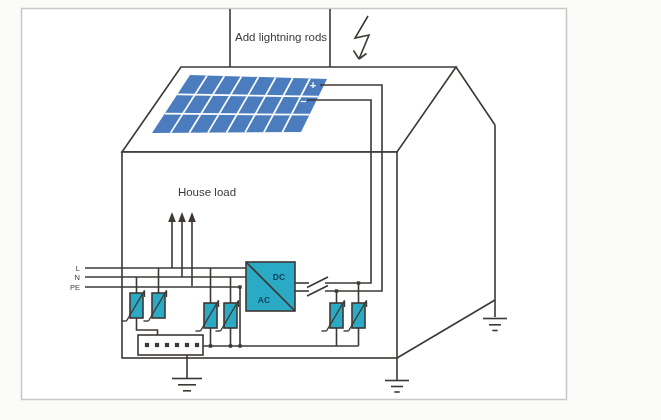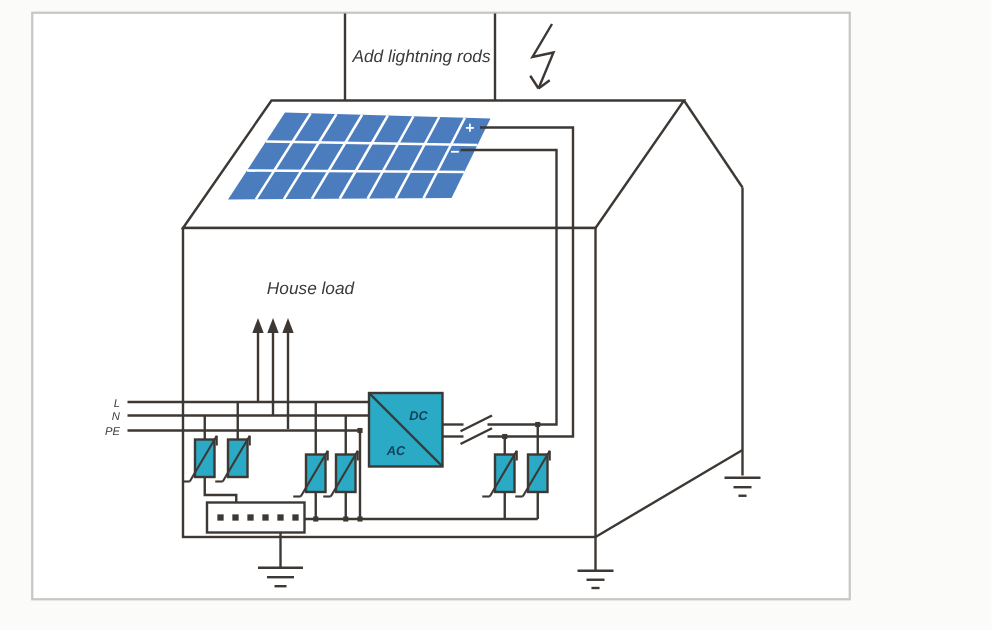--- a/index.html
+++ b/index.html
@@ -2,21 +2,21 @@
 <html style="--page-bg: #fbfbfa; --card-bg: #ffffff; --card-border: #c7c7c4; --line-dark: #3d3834; --panel-blue: #4a7cbe; --device-teal: #2baac6; --inverter-text: #123f58;"><head>
 <meta charset="utf-8">
 <style>
   html,body{margin:0;padding:0;}
   body{
     width:661px;height:420px;
     background:var(--page-bg,#fbfbfa);
     font-family:"Liberation Sans",sans-serif;
     overflow:hidden;
   }
-  .stage{position:relative;width:577px;height:420px;font-style:italic;}
+  .stage{position:relative;width:577px;height:420px;}
   svg{position:absolute;left:0;top:0;display:block;}
 
   .ln{stroke:var(--line-dark,#3d3834);stroke-width:1.6;fill:none;}
   .thin{stroke-width:1.4;}
   .card{fill:var(--card-bg,#ffffff);stroke:var(--card-border,#c9c9c6);stroke-width:1.5;}
   .white-fill{fill:var(--card-bg,#ffffff);}
   .panel{fill:var(--panel-blue,#4a7cbe);stroke:none;}
   .grid{stroke:#ffffff;stroke-width:1.7;fill:none;}
   .teal{fill:var(--device-teal,#2baac6);stroke:var(--line-dark,#3d3834);stroke-width:1.6;}
   .dark{fill:var(--line-dark,#3d3834);stroke:none;}

